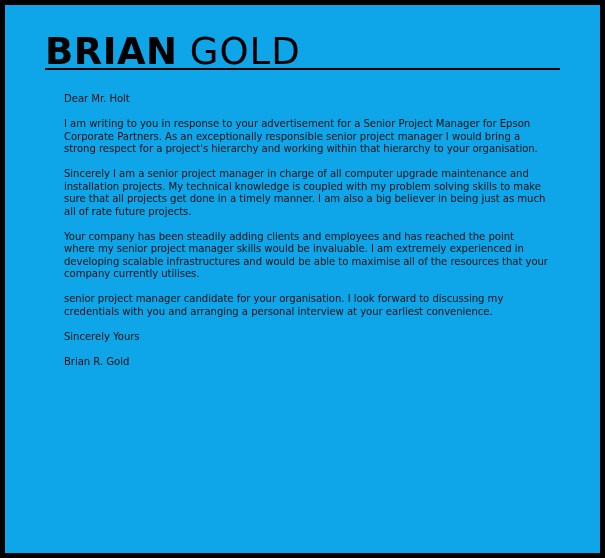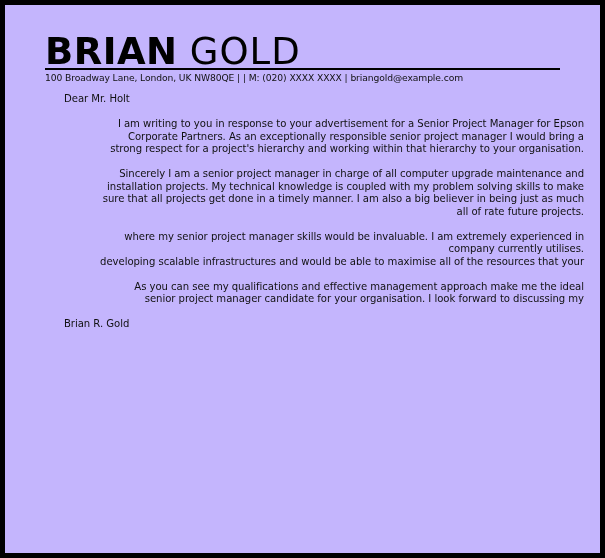--- a/index.html
+++ b/index.html
@@ -7,21 +7,21 @@
       width: 605px; height: 558px;
       background: #000;
       position: relative;
       overflow: hidden;
       font-family: "DejaVu Sans", sans-serif;
     }
     .page {
       position: absolute;
       left: 5px; top: 5px;
       width: 595px; height: 548px;
-      background: #c4b5fd;
+      background: #0ea5e9;
     }
     .name {
       position: absolute;
       left: 40px; top: 26px;
       font-family: "DejaVu Sans", sans-serif;
       font-size: 37px;
       line-height: 42px;
       letter-spacing: 0.5px;
       color: #000;
       white-space: nowrap;
@@ -47,55 +47,56 @@
       position: absolute;
       left: 40px; top: 88px;
       width: 520px;
       font-size: 10.1px;
       line-height: 12.5px;
       color: #111;
       letter-spacing: -0.05px;
       margin-left: 19px;
     }
     .body-text p { margin: 0 0 12.5px 0; }
-    .body-text .line { display: block; white-space: nowrap; text-align: right; }
+    .body-text .line { display: block; white-space: nowrap; }
   </style>
 </head>
 <body>
 
 <div class="page">
   <div class="name">
     <span class="first">BRIAN</span>
     <span class="last">GOLD</span>
   </div>
   <div class="rule"></div>
-  <div class="contact">100 Broadway Lane, London, UK NW80QE | | M: (020) XXXX XXXX | briangold@example.com</div>
 
   <div class="body-text">
     <p>Dear Mr. Holt</p>
 
     <p>
       <span class="line">I am writing to you in response to your advertisement for a Senior Project Manager for Epson</span>
       <span class="line">Corporate Partners. As an exceptionally responsible senior project manager I would bring a</span>
       <span class="line">strong respect for a project's hierarchy and working within that hierarchy to your organisation.</span>
     </p>
 
     <p>
       <span class="line">Sincerely I am a senior project manager in charge of all computer upgrade maintenance and</span>
       <span class="line">installation projects. My technical knowledge is coupled with my problem solving skills to make</span>
       <span class="line">sure that all projects get done in a timely manner. I am also a big believer in being just as much</span>
       <span class="line">all of rate future projects.</span>
     </p>
 
     <p>
+      <span class="line">Your company has been steadily adding clients and employees and has reached the point</span>
       <span class="line">where my senior project manager skills would be invaluable. I am extremely experienced in</span>
+      <span class="line">developing scalable infrastructures and would be able to maximise all of the resources that your</span>
       <span class="line">company currently utilises.</span>
-      <span class="line">developing scalable infrastructures and would be able to maximise all of the resources that your</span>
     </p>
 
     <p>
-      <span class="line">As you can see my qualifications and effective management approach make me the ideal</span>
       <span class="line">senior project manager candidate for your organisation. I look forward to discussing my</span>
+      <span class="line">credentials with you and arranging a personal interview at your earliest convenience.</span>
     </p>
 
+    <p>Sincerely Yours</p>
     <p>Brian R. Gold</p>
   </div>
 </div>
 
 </body></html>

